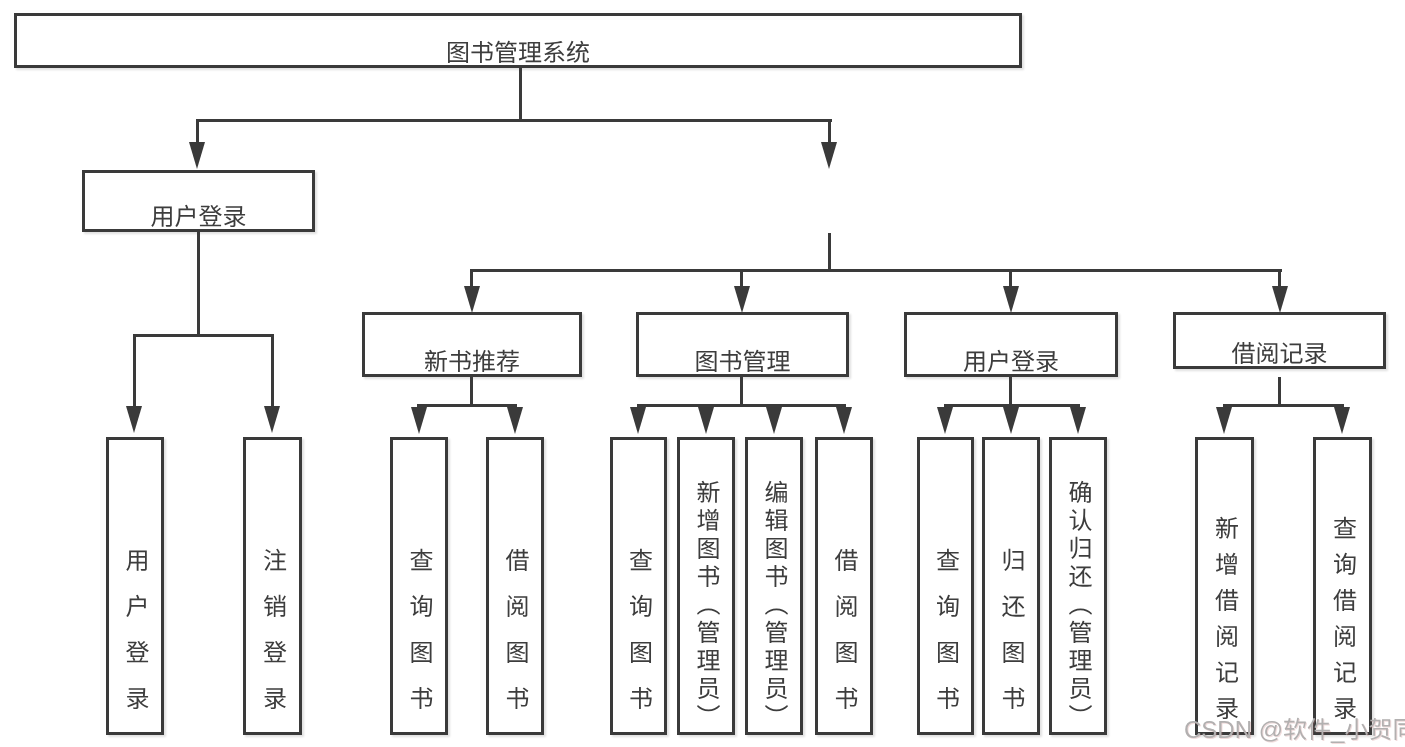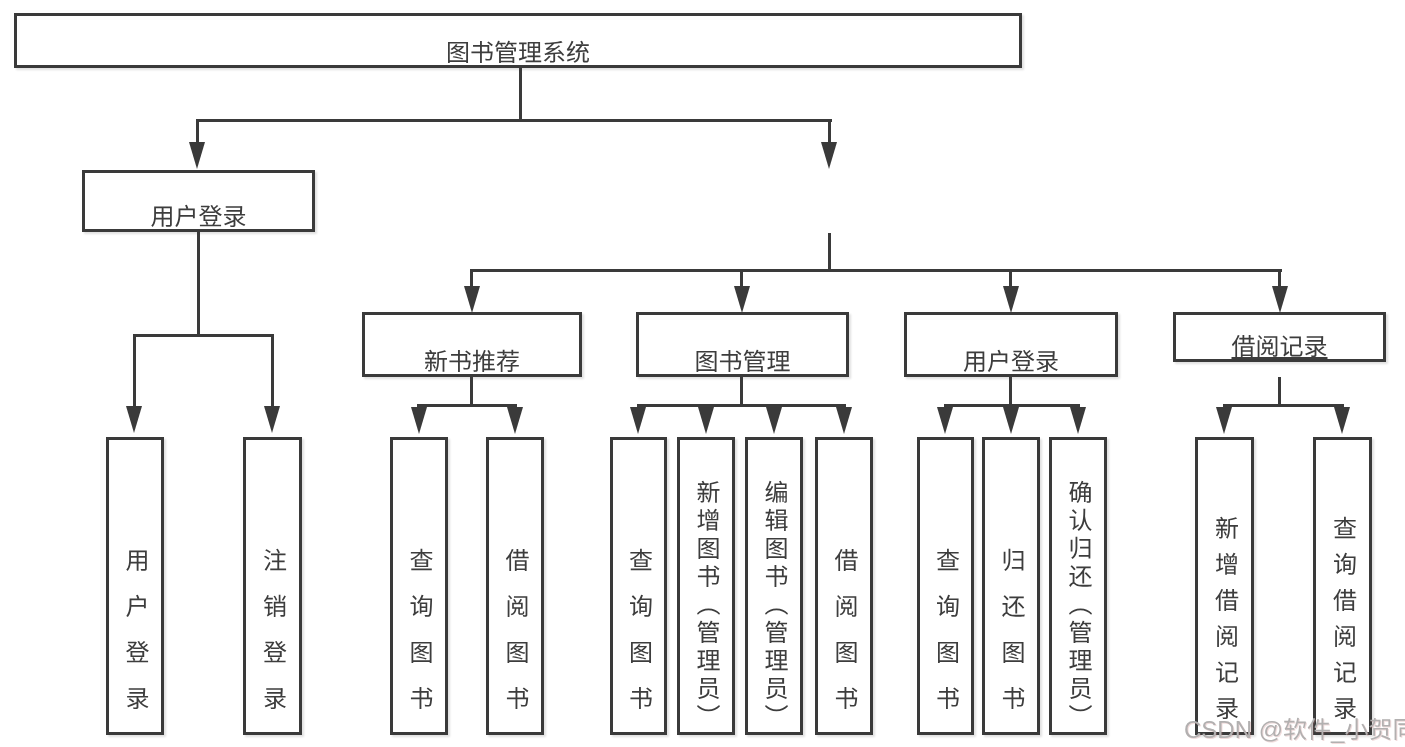--- a/index.html
+++ b/index.html
@@ -69,21 +69,21 @@
   </div>
 
   <div class="box" style="left:636px;top:312px;width:213px;height:65px;">
     <span>图书管理</span>
   </div>
 
   <div class="box" style="left:904px;top:312px;width:214px;height:65px;">
     <span>用户登录</span>
   </div>
 
-  <div class="box" style="left:1173px;top:312px;width:213px;height:50px;text-decoration:underline;">
+  <div class="box" style="left:1173px;top:312px;width:213px;height:57px;">
     <span>借阅记录</span>
   </div>
 
   <div class="box leaf sp4" style="left:106px;top:437px;width:58px;height:298px;">
     <span class="vtext">用户登录</span>
   </div>
 
   <div class="box leaf sp4" style="left:243px;top:437px;width:59px;height:298px;">
     <span class="vtext">注销登录</span>
   </div>

